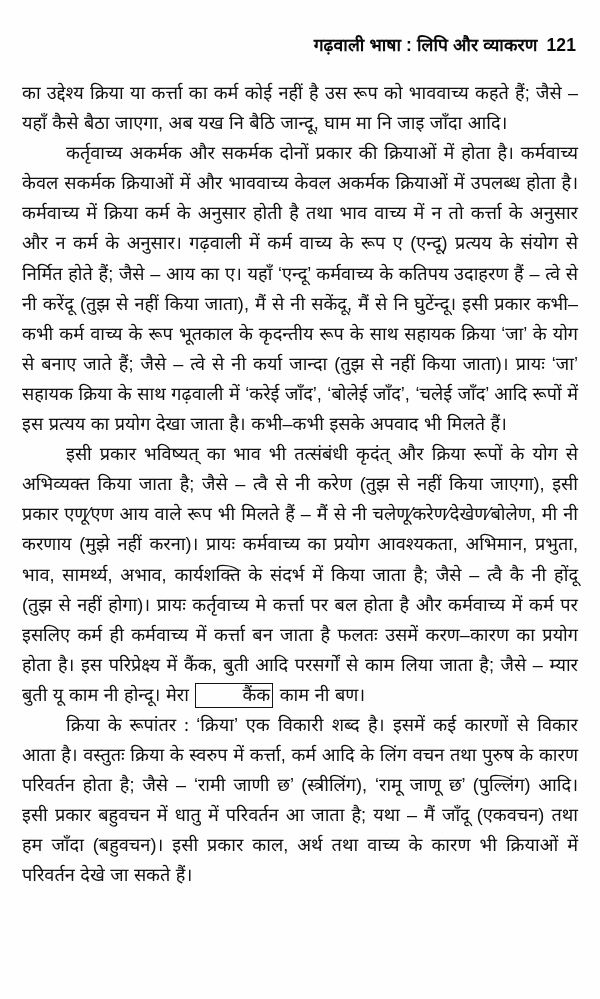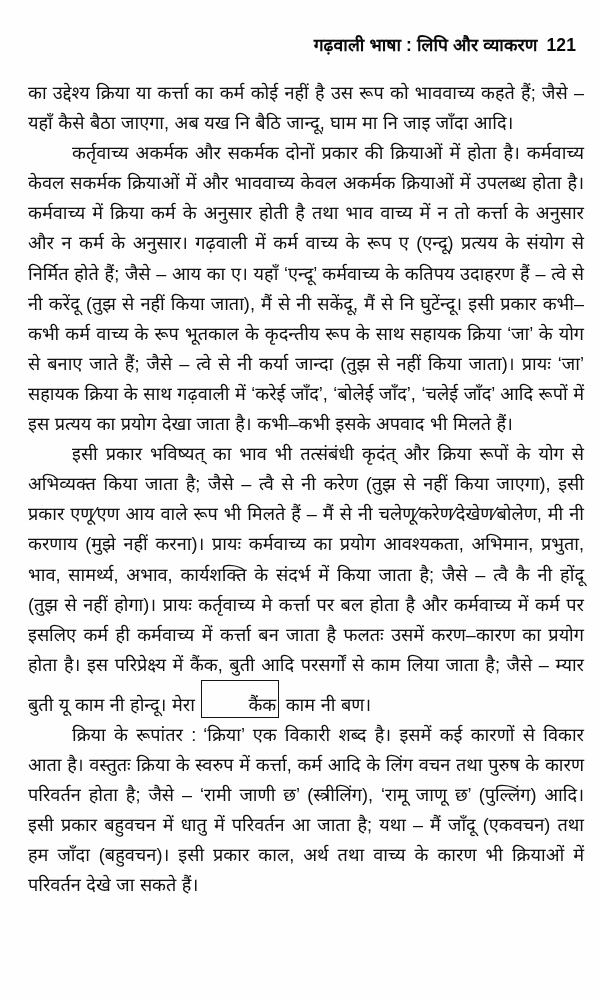--- a/index.html
+++ b/index.html
@@ -41,21 +41,21 @@
     display: inline-block;
     margin-left: 9px;
     font-family: "Liberation Sans", "DejaVu Sans", sans-serif;
     font-weight: 700;
   }
 
   
   .body-text {
     position: absolute;
     top: 78px;
-    left: 28px;
+    left: 22px;
     width: 556px;
   }
 
   p.para {
     margin: 0;
     padding: 0;
     font-family: "Liberation Sans", "DejaVu Sans", sans-serif;
     font-size: 18.1px;
     line-height: 30.1px;
     text-align: justify;
@@ -72,27 +72,27 @@
   
   p.para {
     text-align-last: left;
   }
 
   .u-underline {
     text-underline-offset: 2px;
   }
   .u-boxed {
     border: 1.3px solid #141414;
-    padding: 13px 2px 1px 2px;
+    padding: 0 2px 1px 2px;
     margin: 0 1px;
     display: inline-block;
     line-height: 22px;
   }
   .term-label {
-    font-family: Liberation Sans, sans-serif;
+    font-family: Liberation Serif, serif;
   }
   .gap-sm { display: inline-block; width: 7px; }
 </style>
 </head>
 <body>
 
 <div class="page">
 
   <div class="running-head">
     <span>गढ़वाली भाषा : लिपि और व्याकरण</span><span class="page-number">121</span>

